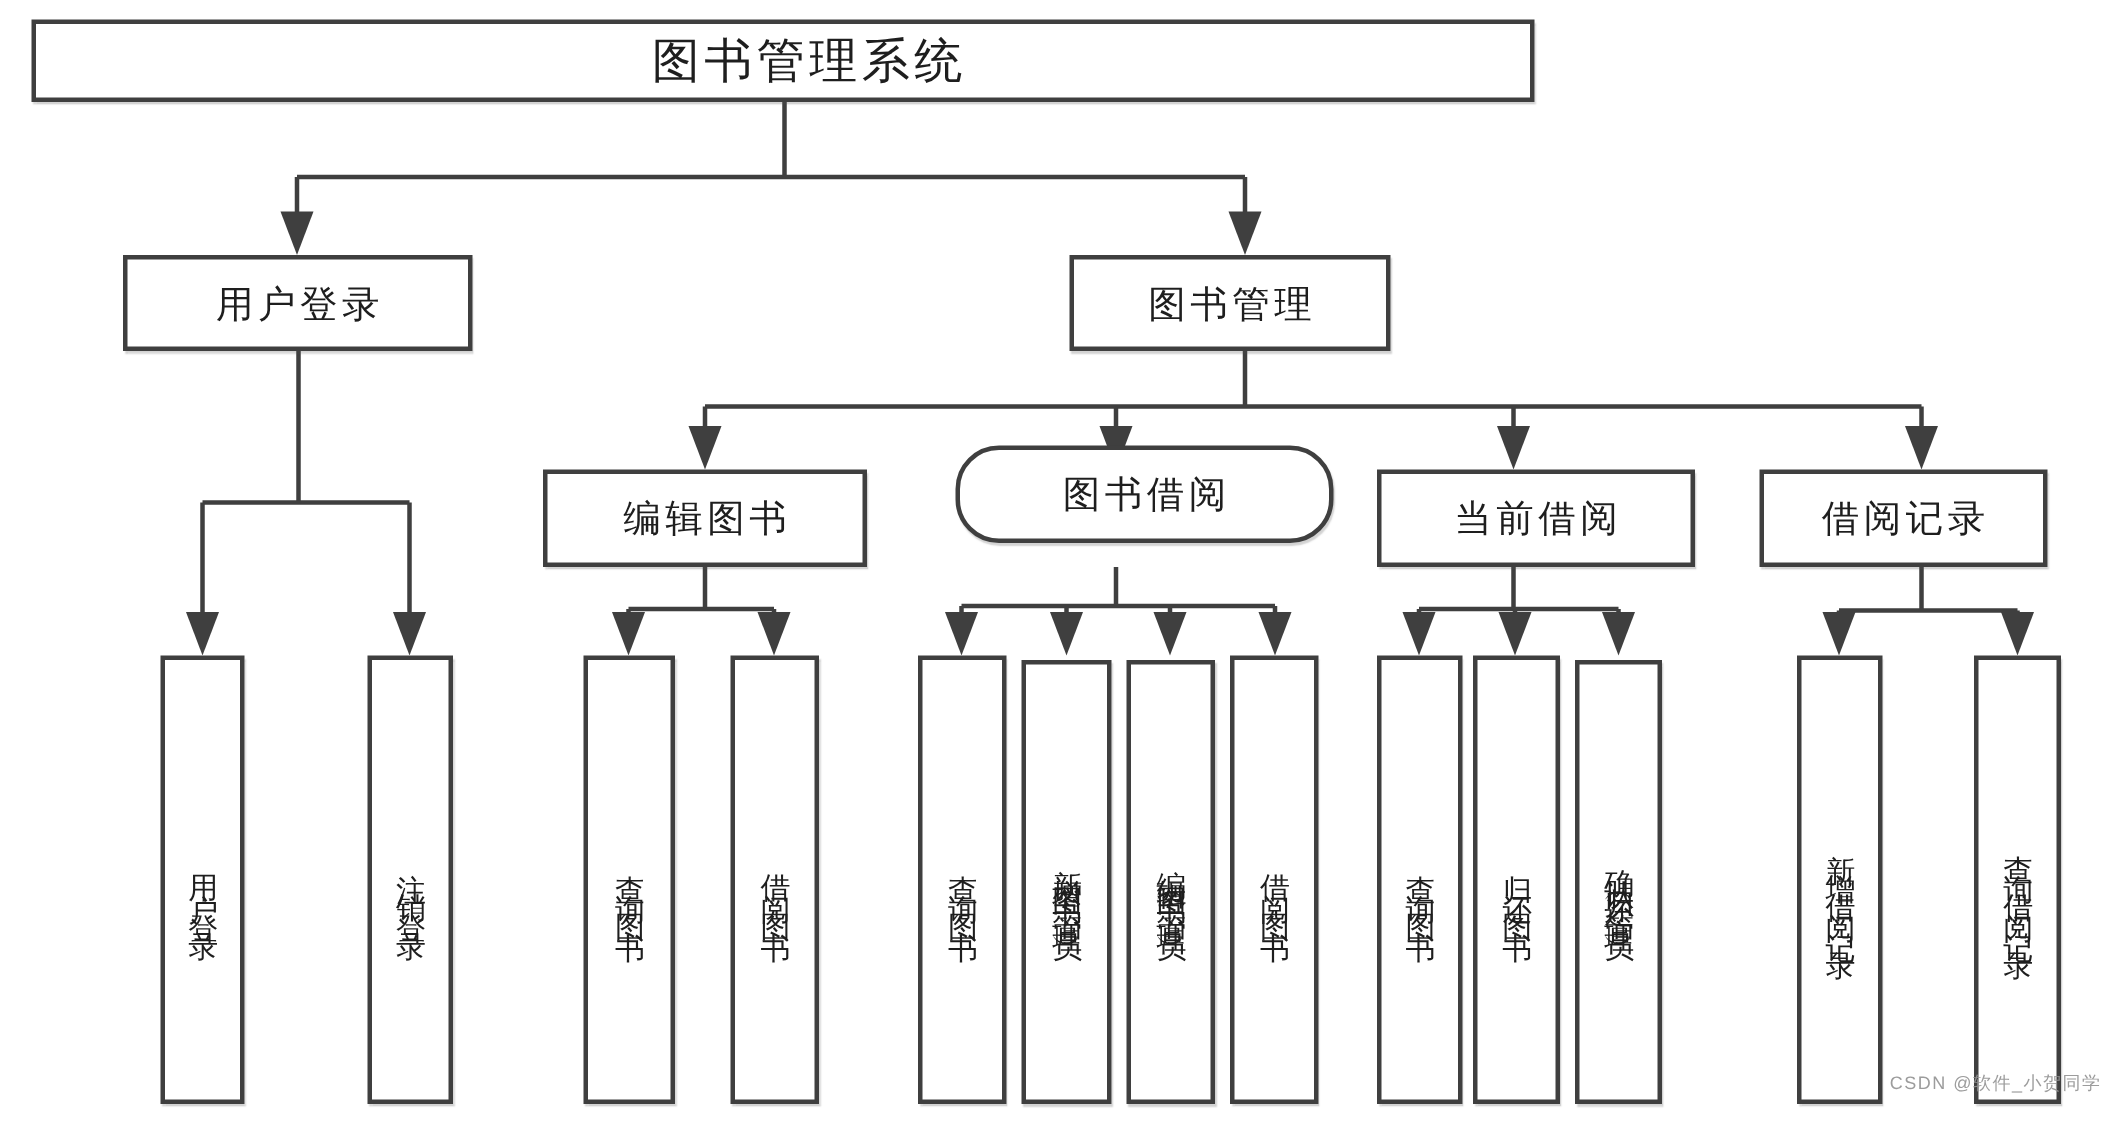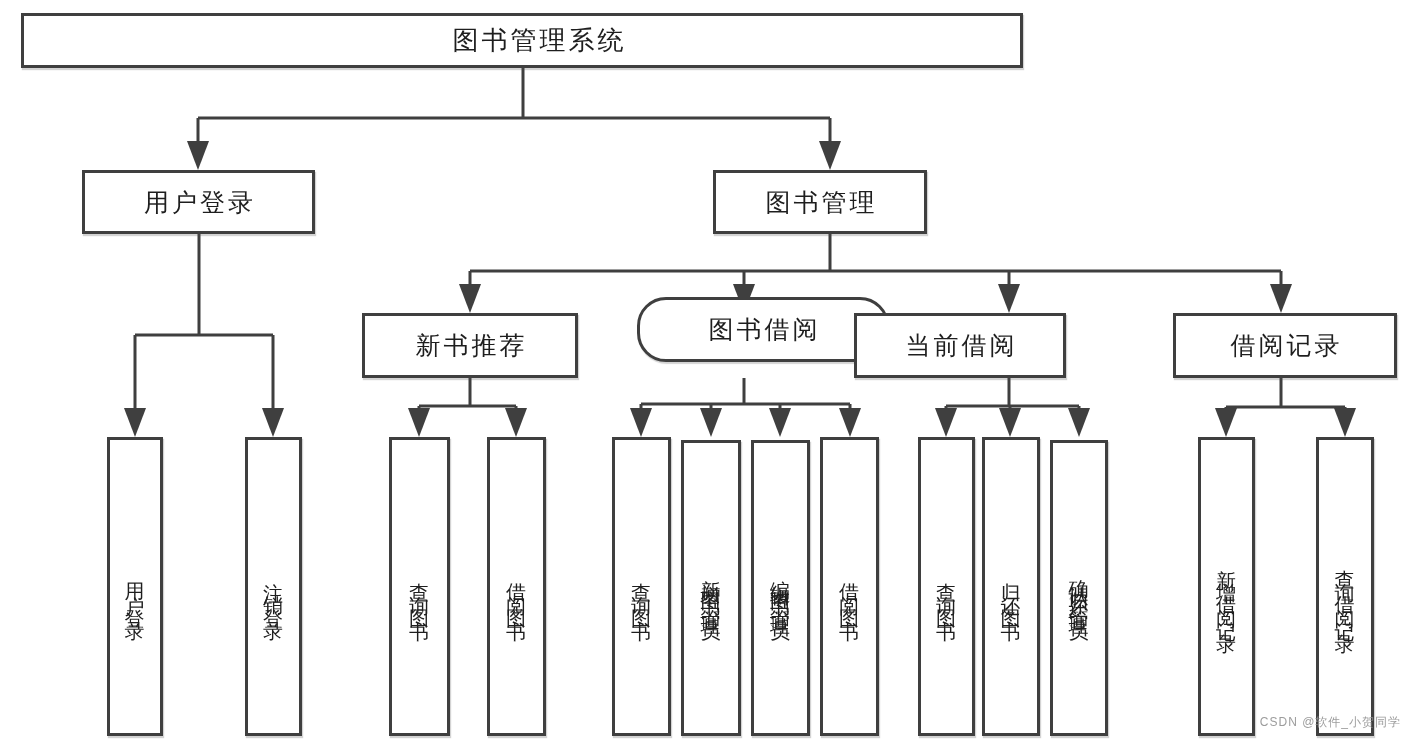--- a/index.html
+++ b/index.html
@@ -32,21 +32,21 @@
     color: #1e1e1e;
     z-index: 2;
     box-shadow: 1px 2px 1px rgba(80,80,80,0.25);
   }
   .h-label {
     font-size: 25px;
     letter-spacing: 3px;
     white-space: nowrap;
     text-indent: 3px;
   }
-  .root .h-label { font-size: 26px; margin-left: 32px; }
+  .root .h-label { font-size: 32px; margin-left: 32px; }
   .leaf .v-label {
     writing-mode: vertical-rl;
     text-orientation: mixed;
     font-size: 20px;
     letter-spacing: 13px;
     line-height: 1;
     white-space: nowrap;
     margin-bottom: -13px;
   }
   .leaf .v-label.tight {
@@ -121,29 +121,29 @@
   </div>
 
   <div class="box" style="left:82px; top:170px; width:233px; height:64px;">
     <span class="h-label">用户登录</span>
   </div>
   <div class="box" style="left:713px; top:170px; width:214px; height:64px;">
     <span class="h-label">图书管理</span>
   </div>
 
   <div class="box" style="left:362px; top:313px; width:216px; height:65px;">
-    <span class="h-label">新书推荐</span>
+    <span class="h-label">编辑图书</span>
   </div>
   <div class="box" style="left:637px; top:297px; width:252px; height:65px;border-radius:29px;">
     <span class="h-label">图书借阅</span>
   </div>
-  <div class="box" style="left:854px; top:313px; width:212px; height:65px;">
+  <div class="box" style="left:918px; top:313px; width:212px; height:65px;">
     <span class="h-label">当前借阅</span>
   </div>
-  <div class="box" style="left:1173px; top:313px; width:224px; height:65px;">
+  <div class="box" style="left:1173px; top:313px; width:192px; height:65px;">
     <span class="h-label">借阅记录</span>
   </div>
 
   <div class="box leaf" style="left:107px; top:437px; width:56px; height:299px;">
     <span class="v-label">用户登录</span>
   </div>
   <div class="box leaf" style="left:245px; top:437px; width:57px; height:299px;">
     <span class="v-label">注销登录</span>
   </div>
 

